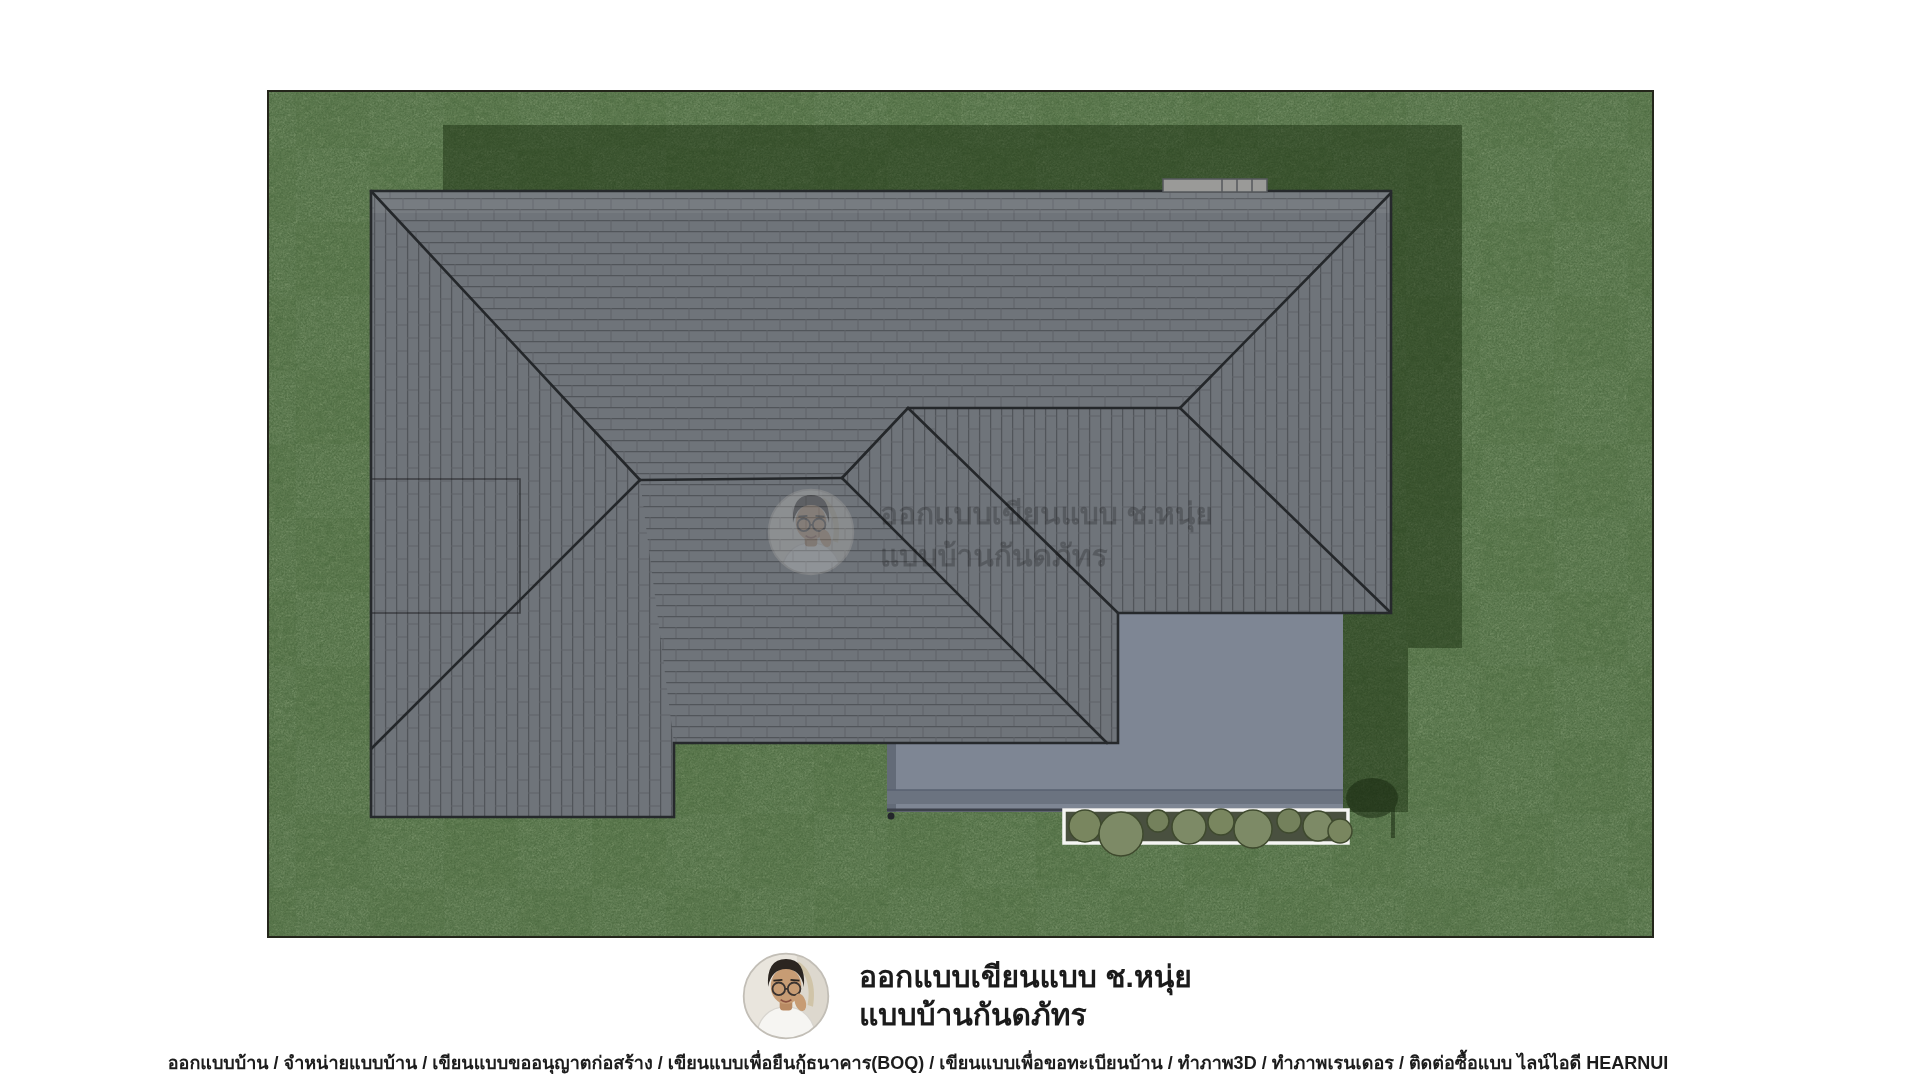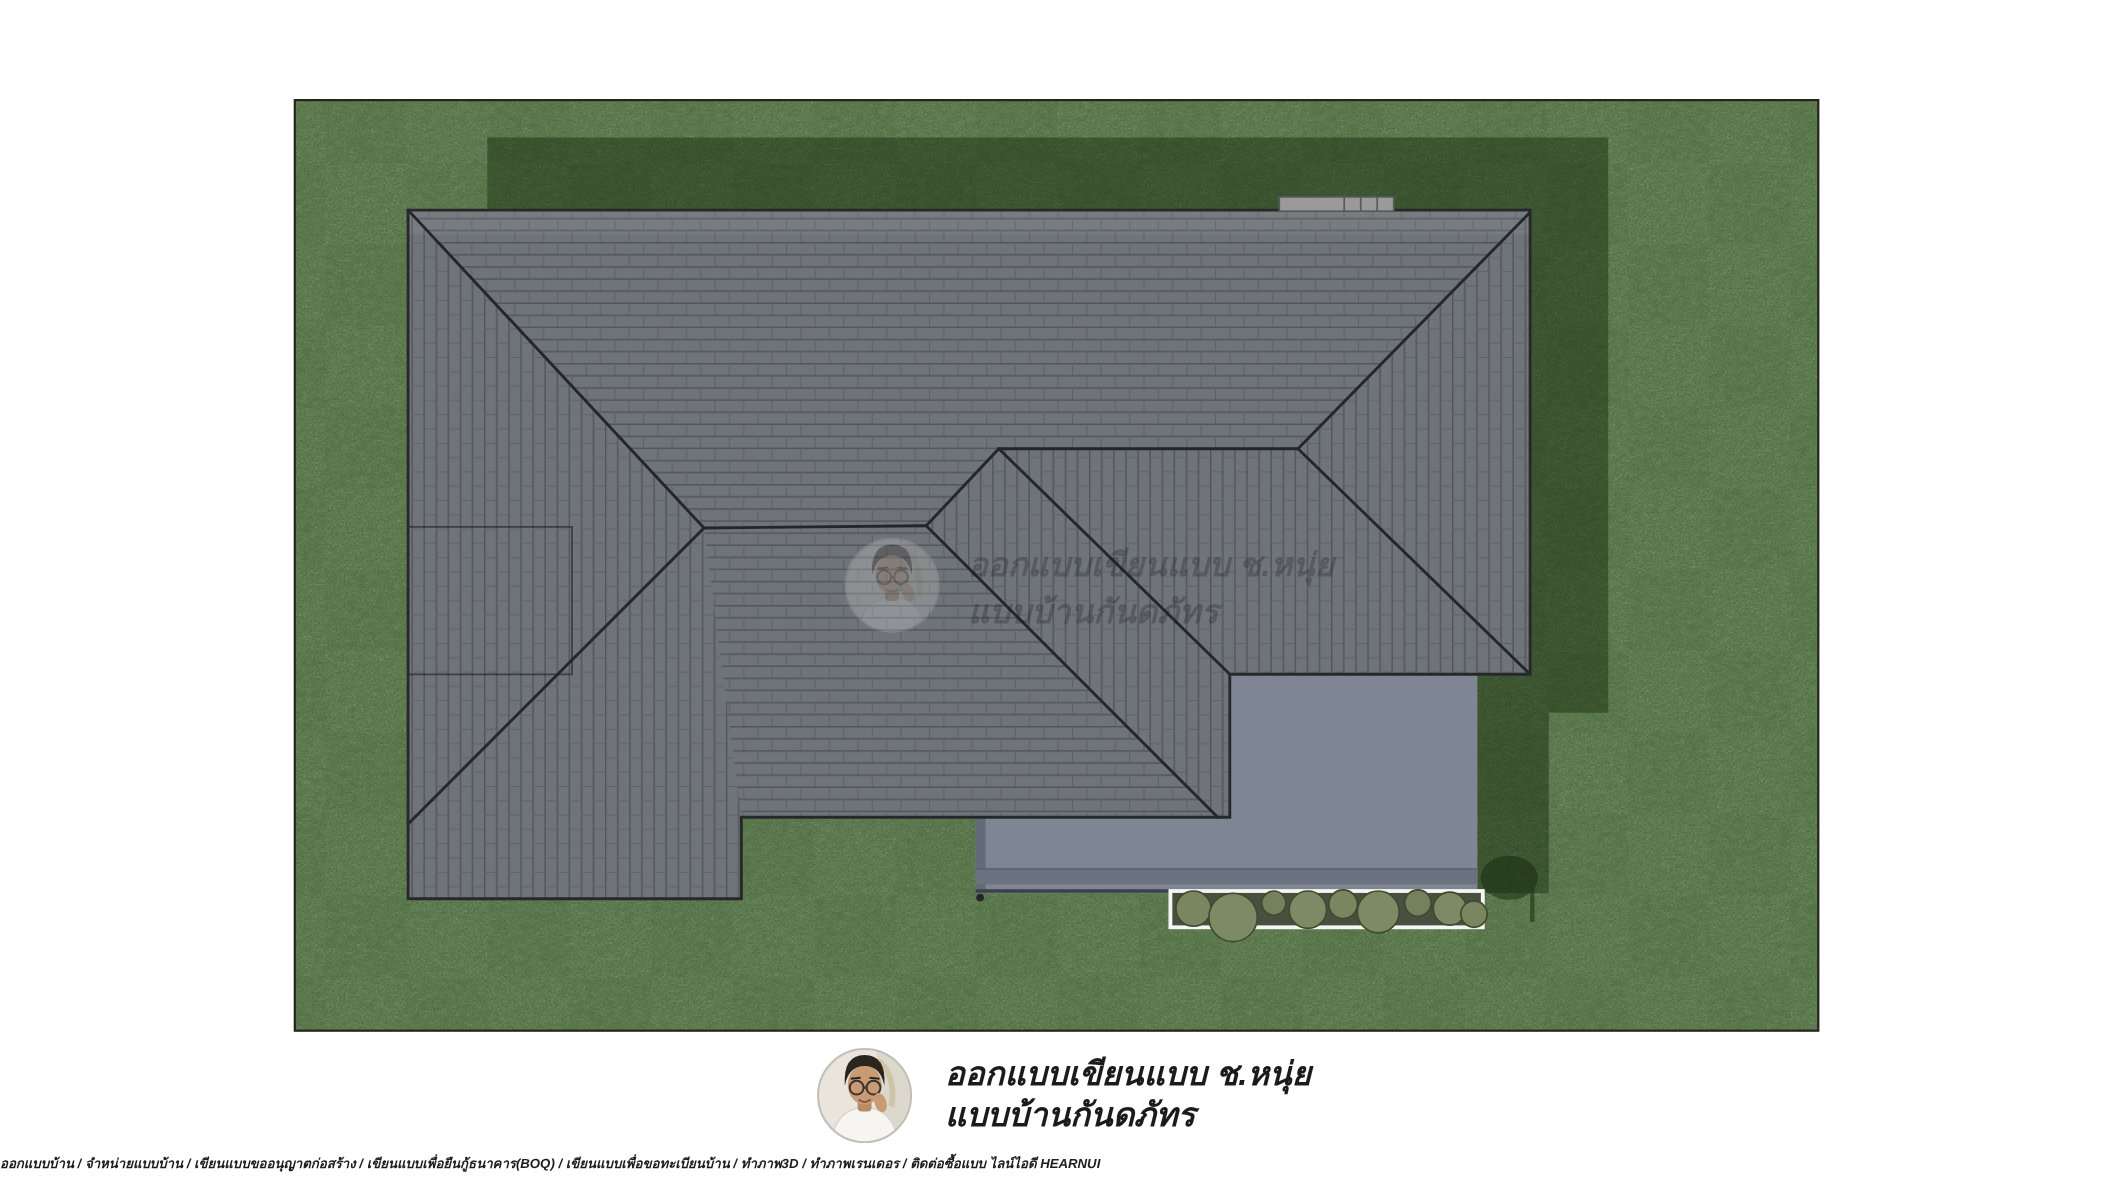--- a/index.html
+++ b/index.html
@@ -1,25 +1,25 @@
 <!DOCTYPE html>
 <html><head>
 <meta charset="utf-8">
 <style>
   html,body{margin:0;padding:0;background:#ffffff;}
   body{width:1920px;height:1080px;position:relative;overflow:hidden;
        font-family:"Liberation Sans", sans-serif;}
-  .canvas{position:absolute;inset:0;width:1920px;height:1080px;font-style:italic;}
+  .canvas{position:absolute;inset:0;width:1920px;height:1080px;}
   svg.scene{position:absolute;left:0;top:0;width:1920px;height:1080px;display:block;}
   .brand{position:absolute;left:741px;top:948px;height:96px;display:flex;align-items:center;}
   .brand-avatar{width:90px;height:90px;display:block;}
   .brand-text{margin-left:28px;color:#1b1b1b;}
   .brand-line1,.brand-line2{font-size:30px;font-weight:bold;line-height:38px;white-space:nowrap;}
-  .footer{position:absolute;left:0;top:1048px;width:1836px;text-align:left;
-          font-size:12px;font-weight:bold;color:#1c1c1c;white-space:nowrap;}
+  .footer{position:absolute;left:0;top:1048px;width:1836px;text-align:center;
+          font-size:18px;font-weight:bold;color:#1c1c1c;white-space:nowrap;}
   .wm-text{font-size:30px;font-weight:bold;}
 </style>
 </head>
 <body>
 
 <div class="canvas">
 
   <svg class="scene" viewBox="0 0 1920 1080" xmlns="http://www.w3.org/2000/svg">
     <defs>
 

